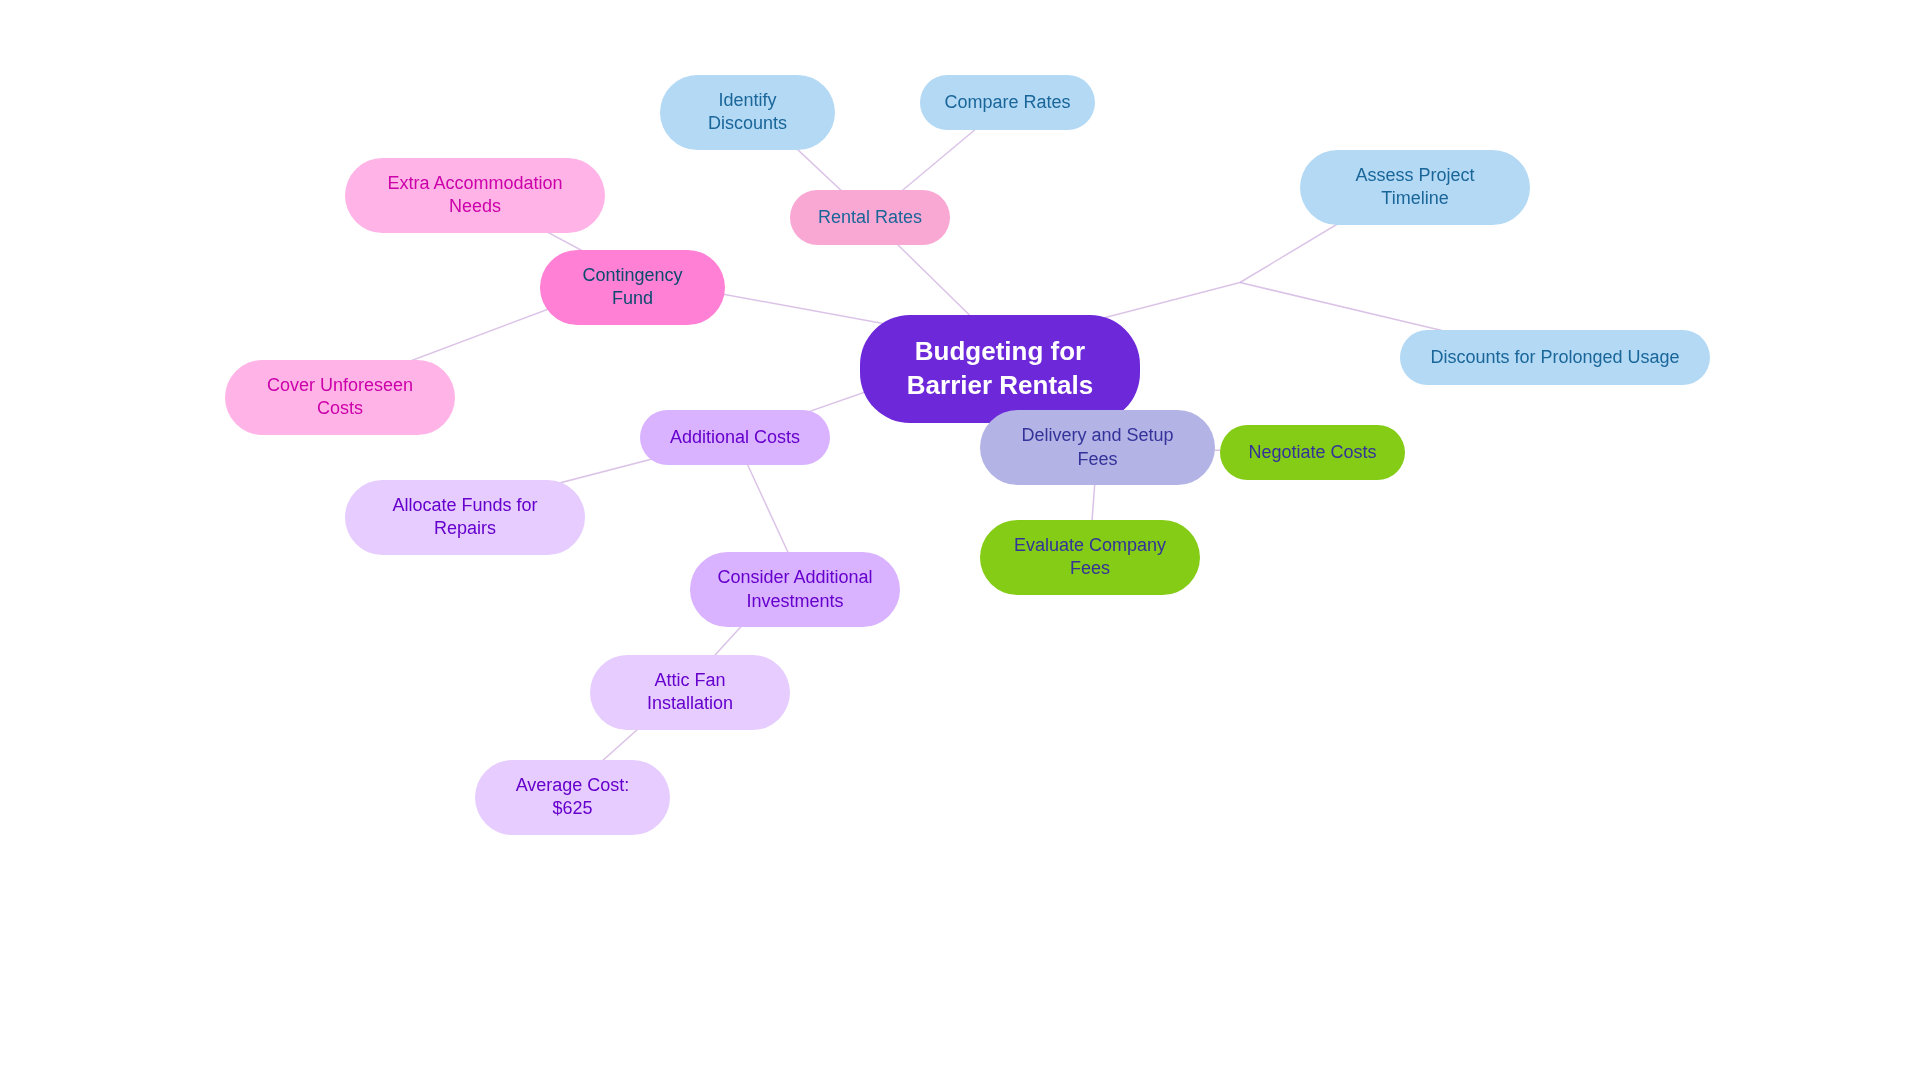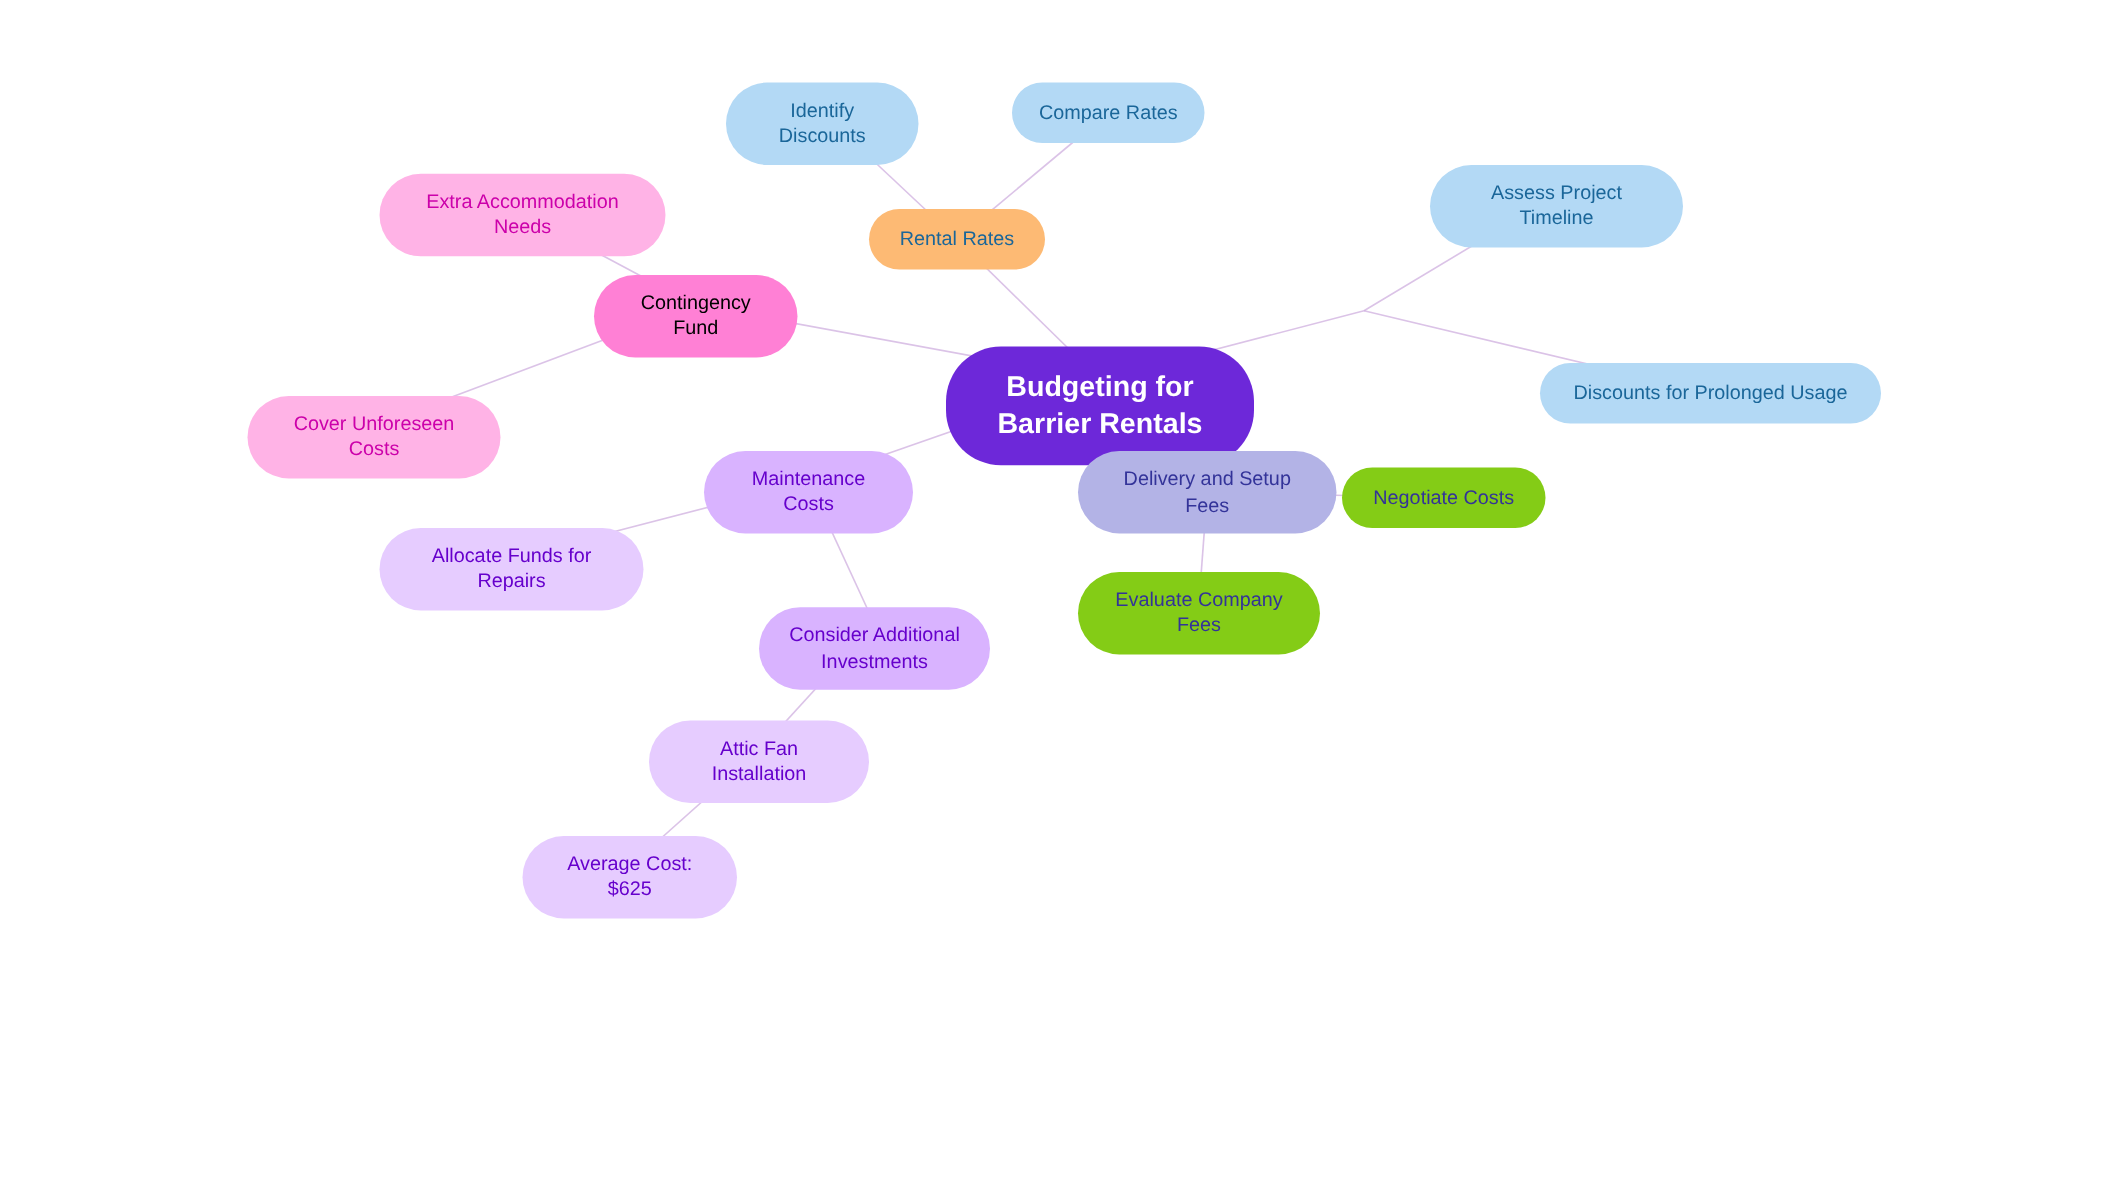--- a/index.html
+++ b/index.html
@@ -43,28 +43,28 @@
       font-weight: 600;
       border-radius: 50px;
       padding: 20px 36px;
     }
     .node-pink-light {
       background: #ffb3e6;
       color: #cc00aa;
     }
     .node-pink-mid {
       background: #ff80d5;
-      color: #000000;
+      color: #0c4a6e;
     }
     .node-blue-light {
       background: #b3d9f5;
       color: #1a6699;
     }
     .node-blue-mid {
-      background: #fdba74;
+      background: #f9a8d4;
       color: #1a6699;
     }
     .node-lavender {
       background: #d9b3ff;
       color: #6600cc;
     }
     .node-lavender-light {
       background: #e6ccff;
       color: #6600cc;
     }
@@ -102,21 +102,21 @@
     </svg>
 <div class="node node-center" style="left: 860px; top: 315px; width: 280px; min-height: 60px;">Budgeting for Barrier Rentals</div>
     <div class="node node-blue-mid" style="left: 790px; top: 190px; width: 160px; min-height: 55px;">Rental Rates</div>
     <div class="node node-blue-light" style="left: 660px; top: 75px; width: 175px; min-height: 55px;">Identify Discounts</div>
     <div class="node node-blue-light" style="left: 920px; top: 75px; width: 175px; min-height: 55px;">Compare Rates</div>
     <div class="node node-blue-light" style="left: 1300px; top: 150px; width: 230px; min-height: 55px;">Assess Project Timeline</div>
     <div class="node node-blue-light" style="left: 1400px; top: 330px; width: 310px; min-height: 55px;">Discounts for Prolonged Usage</div>
     <div class="node node-pink-mid" style="left: 540px; top: 250px; width: 185px; min-height: 55px;">Contingency Fund</div>
     <div class="node node-pink-light" style="left: 345px; top: 158px; width: 260px; min-height: 55px;">Extra Accommodation Needs</div>
     <div class="node node-pink-light" style="left: 225px; top: 360px; width: 230px; min-height: 55px;">Cover Unforeseen Costs</div>
-    <div class="node node-lavender" style="left: 640px; top: 410px; width: 190px; min-height: 55px;">Maintenance Costs</div>
+    <div class="node node-lavender" style="left: 640px; top: 410px; width: 190px; min-height: 55px;">Additional Costs</div>
     <div class="node node-lavender-light" style="left: 345px; top: 480px; width: 240px; min-height: 55px;">Allocate Funds for Repairs</div>
     <div class="node node-lavender" style="left: 690px; top: 552px; width: 210px; min-height: 75px;">Consider Additional Investments</div>
     <div class="node node-lavender-light" style="left: 590px; top: 655px; width: 200px; min-height: 55px;">Attic Fan Installation</div>
     <div class="node node-lavender-light" style="left: 475px; top: 760px; width: 195px; min-height: 55px;">Average Cost: $625</div>
     <div class="node node-periwinkle" style="left: 980px; top: 410px; width: 235px; min-height: 75px;">Delivery and Setup Fees</div>
     <div class="node node-periwinkle-light" style="left: 1220px; top: 425px; width: 185px; min-height: 55px;">Negotiate Costs</div>
     <div class="node node-periwinkle-light" style="left: 980px; top: 520px; width: 220px; min-height: 55px;">Evaluate Company Fees</div>
   </div>
 
 </body></html>

